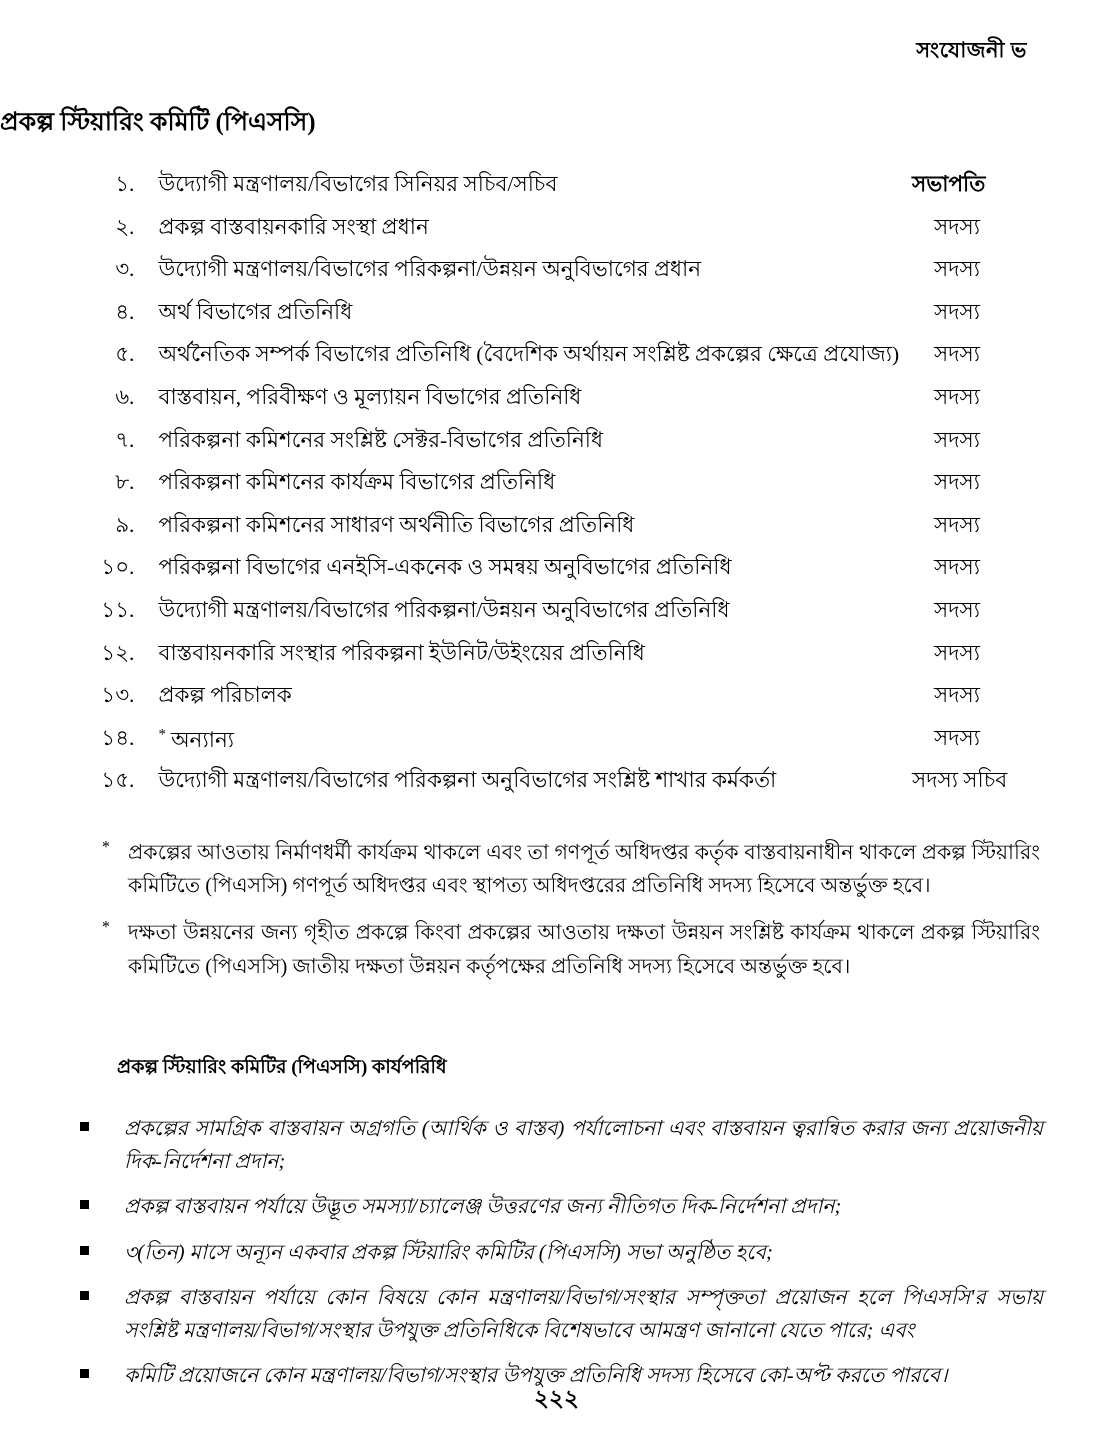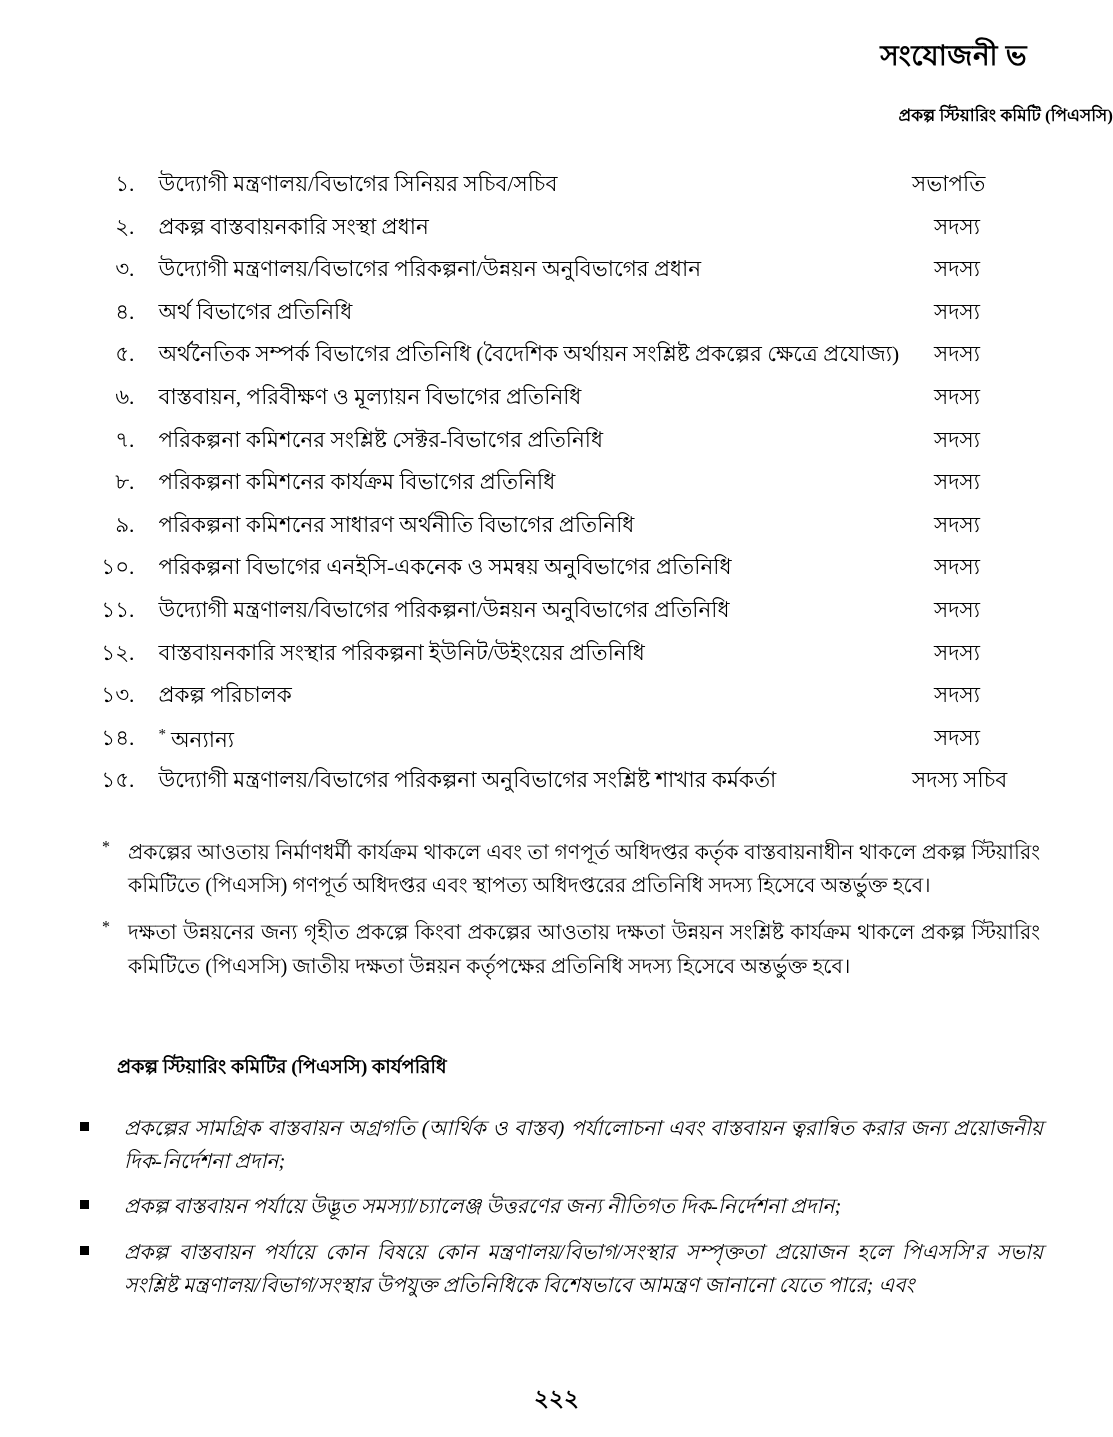--- a/index.html
+++ b/index.html
@@ -19,34 +19,34 @@
     background: #ffffff;
     box-sizing: border-box;
     overflow: hidden;
   }
 
   
   .annex-tag {
     position: absolute;
     top: 34px;
     right: 86px;
-    font-size: 28px;
+    font-size: 21px;
     font-weight: bold;
     letter-spacing: 0.5px;
     white-space: nowrap;
   }
 
   
   .doc-title {
     position: absolute;
     top: 102px;
     left: 0;
     right: 0;
-    text-align: right;
-    font-size: 17px;
+    text-align: left;
+    font-size: 25px;
     font-weight: bold;
   }
 
   
   .member-table {
     position: absolute;
     top: 172px;
     left: 84px;
     width: 955px;
     border-collapse: collapse;
@@ -67,21 +67,21 @@
   }
   .col-name {
     padding-left: 24px !important;
     width: 760px;
   }
   .col-role {
     text-align: left;
     width: 130px;
     font-size: 21px;
   }
-  .col-role.role-chair { padding-left: 2px !important; }
+  .col-role.role-chair { padding-left: 2px !important; font-weight: bold; }
   .col-role.role-member { padding-left: 24px !important; }
   .col-role.role-secretary { padding-left: 2px !important; }
   .star-inline {
     font-size: 15px;
     vertical-align: super;
     margin-right: 5px;
   }
 
   
   .footnotes {
@@ -245,18 +245,20 @@
   <div class="footnotes">
       <div class="footnote"><span class="fn-star">*</span><span>প্রকল্পের আওতায় নির্মাণধর্মী কার্যক্রম থাকলে এবং তা গণপূর্ত অধিদপ্তর কর্তৃক বাস্তবায়নাধীন থাকলে প্রকল্প স্টিয়ারিং কমিটিতে (পিএসসি) গণপূর্ত অধিদপ্তর এবং স্থাপত্য অধিদপ্তরের প্রতিনিধি সদস্য হিসেবে অন্তর্ভুক্ত হবে।</span></div>
       <div class="footnote"><span class="fn-star">*</span><span>দক্ষতা উন্নয়নের জন্য গৃহীত প্রকল্পে কিংবা প্রকল্পের আওতায় দক্ষতা উন্নয়ন সংশ্লিষ্ট কার্যক্রম থাকলে প্রকল্প স্টিয়ারিং কমিটিতে (পিএসসি) জাতীয় দক্ষতা উন্নয়ন কর্তৃপক্ষের প্রতিনিধি সদস্য হিসেবে অন্তর্ভুক্ত হবে।</span></div>
     </div>
 
   <div class="tor-heading">প্রকল্প স্টিয়ারিং কমিটির (পিএসসি) কার্যপরিধি</div>
 
   <div class="tor-list">
       <div class="tor-item"><span class="tor-bullet"></span><span>প্রকল্পের সামগ্রিক বাস্তবায়ন অগ্রগতি (আর্থিক ও বাস্তব) পর্যালোচনা এবং বাস্তবায়ন ত্বরান্বিত করার জন্য প্রয়োজনীয় দিক-নির্দেশনা প্রদান;</span></div>
       <div class="tor-item no-justify"><span class="tor-bullet"></span><span>প্রকল্প বাস্তবায়ন পর্যায়ে উদ্ভূত সমস্যা/চ্যালেঞ্জ উত্তরণের জন্য নীতিগত দিক-নির্দেশনা প্রদান;</span></div>
+      <div class="tor-item no-justify"><span class="tor-bullet"></span><span>৩(তিন) মাসে অন্যূন একবার প্রকল্প স্টিয়ারিং কমিটির (পিএসসি) সভা অনুষ্ঠিত হবে;</span></div>
       <div class="tor-item"><span class="tor-bullet"></span><span>প্রকল্প বাস্তবায়ন পর্যায়ে কোন বিষয়ে কোন মন্ত্রণালয়/বিভাগ/সংস্থার সম্পৃক্ততা প্রয়োজন হলে পিএসসি'র সভায় সংশ্লিষ্ট মন্ত্রণালয়/বিভাগ/সংস্থার উপযুক্ত প্রতিনিধিকে বিশেষভাবে আমন্ত্রণ জানানো যেতে পারে; এবং</span></div>
+      <div class="tor-item no-justify"><span class="tor-bullet"></span><span>কমিটি প্রয়োজনে কোন মন্ত্রণালয়/বিভাগ/সংস্থার উপযুক্ত প্রতিনিধি সদস্য হিসেবে কো-অপ্ট করতে পারবে।</span></div>
     </div>
 
   <div class="page-number">২২২</div>
 
 </div>
 
 </body></html>

